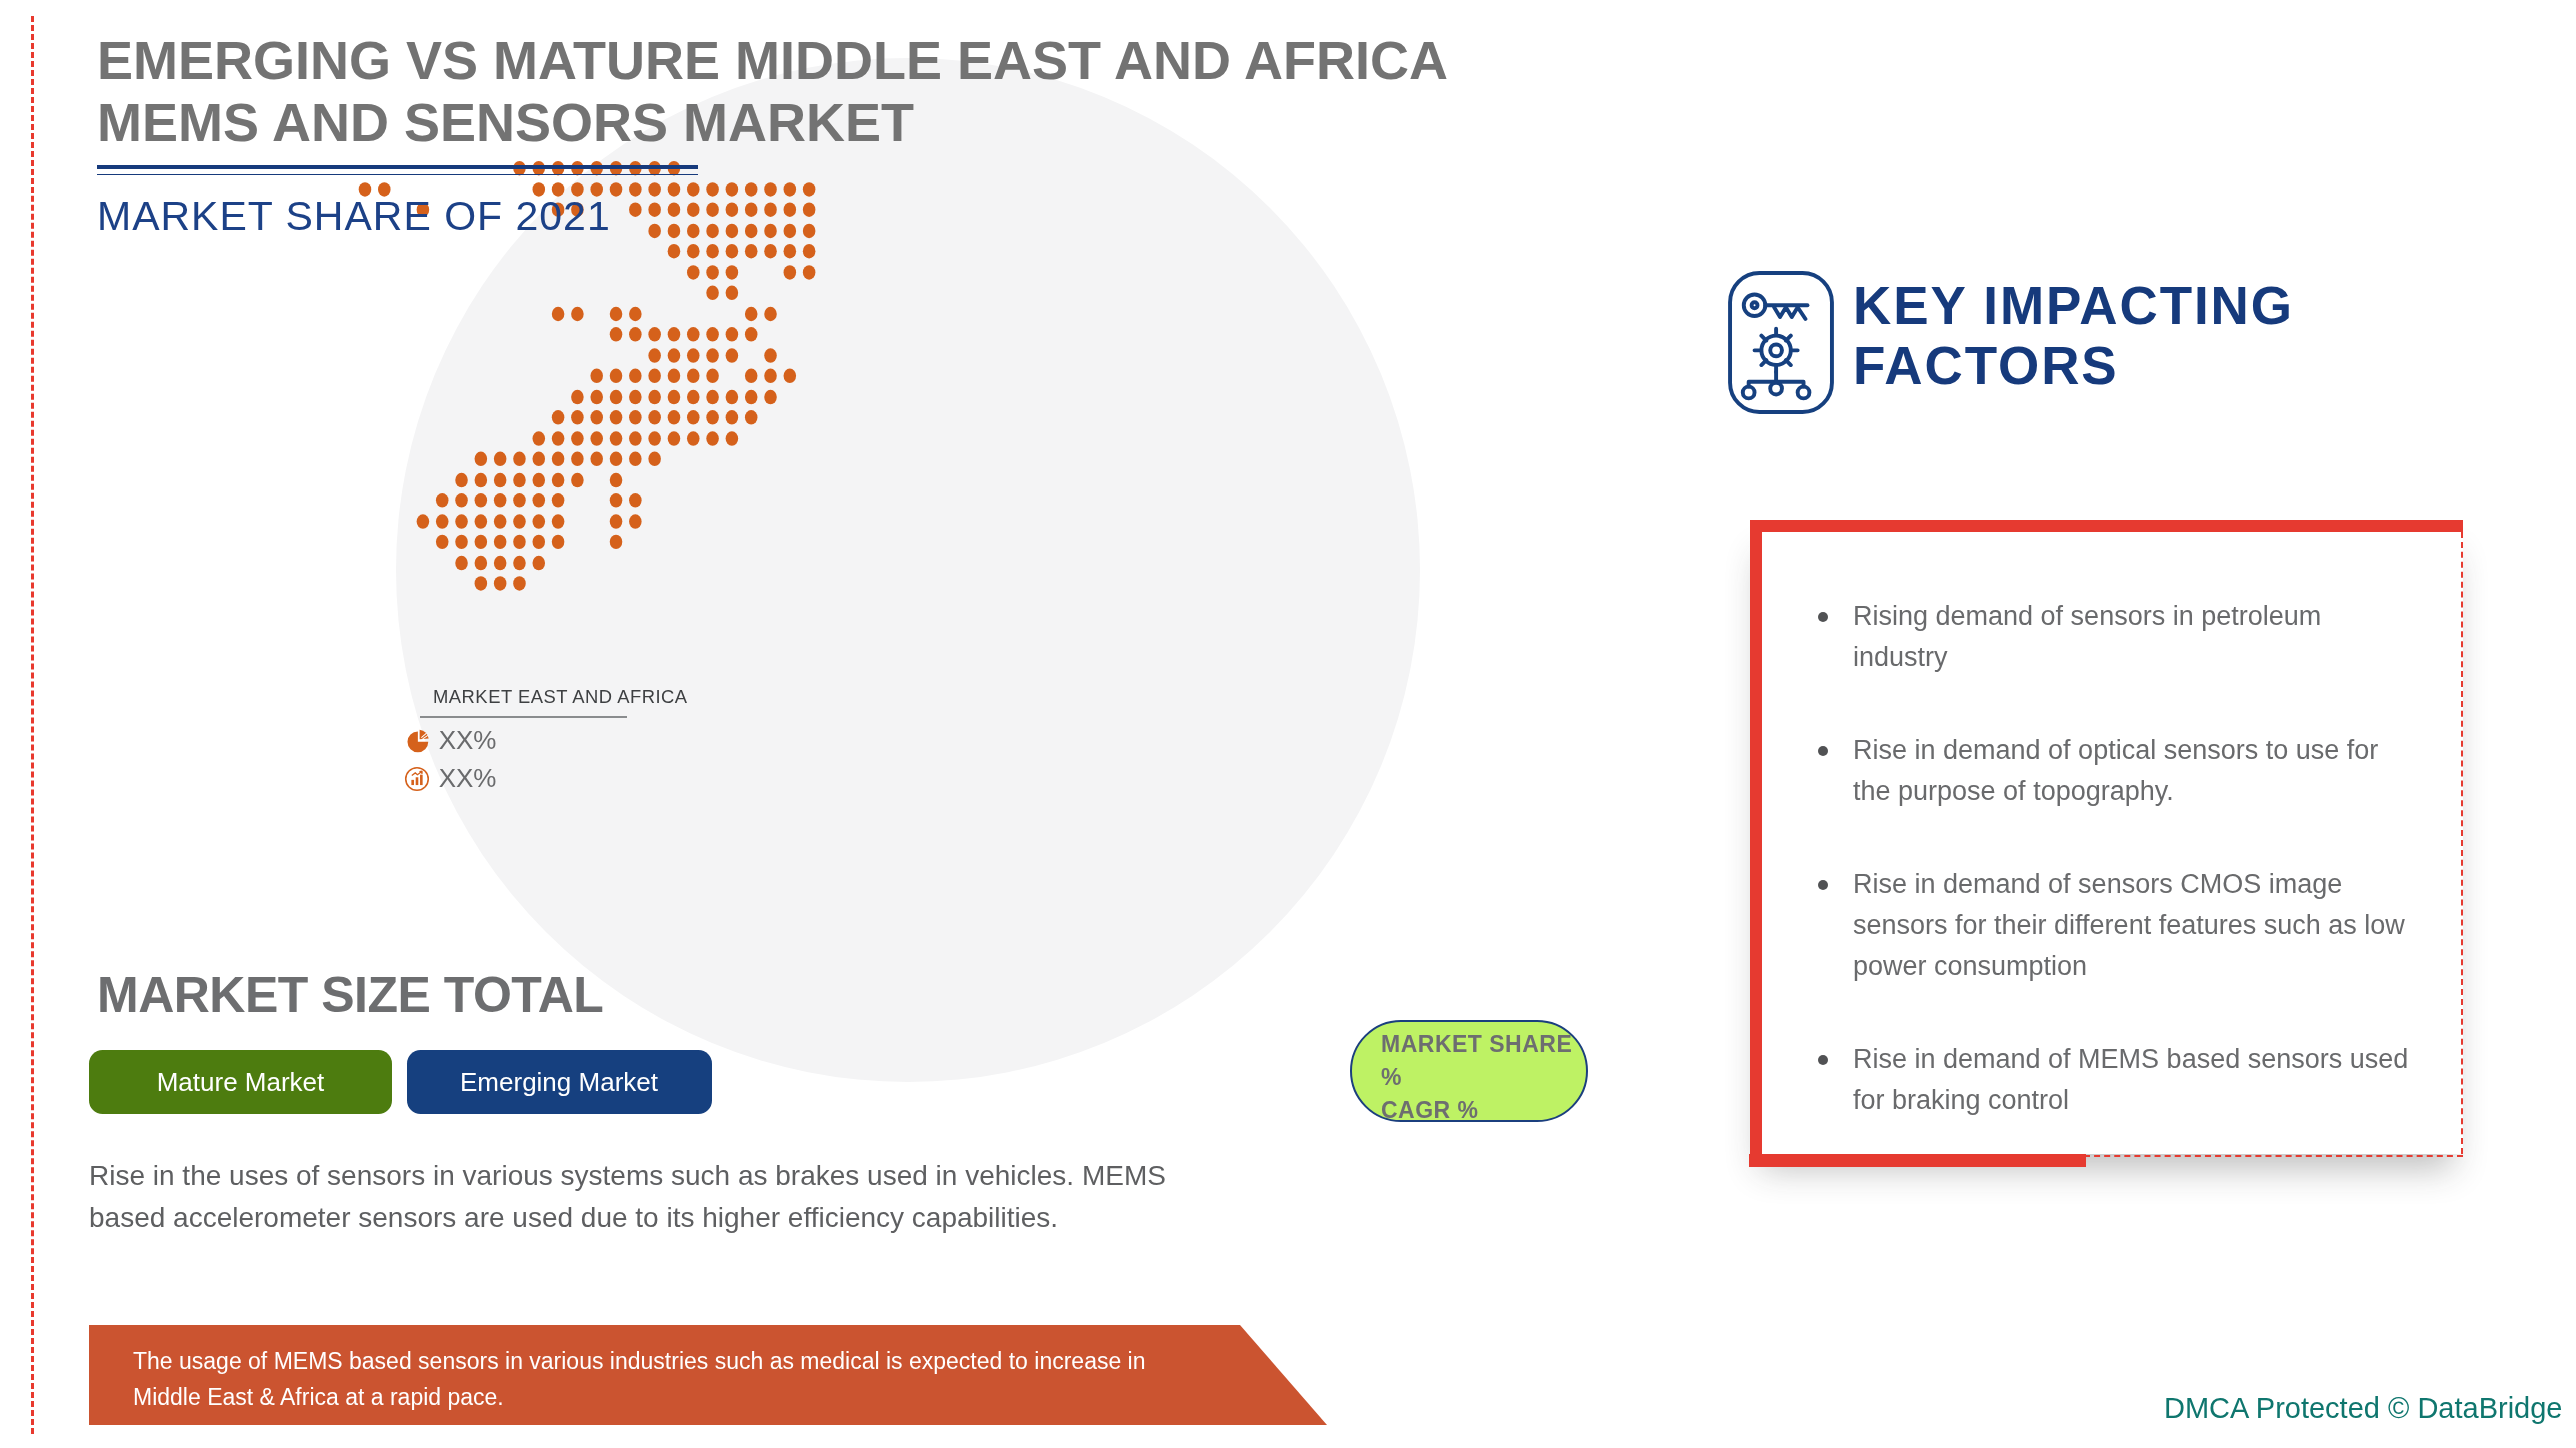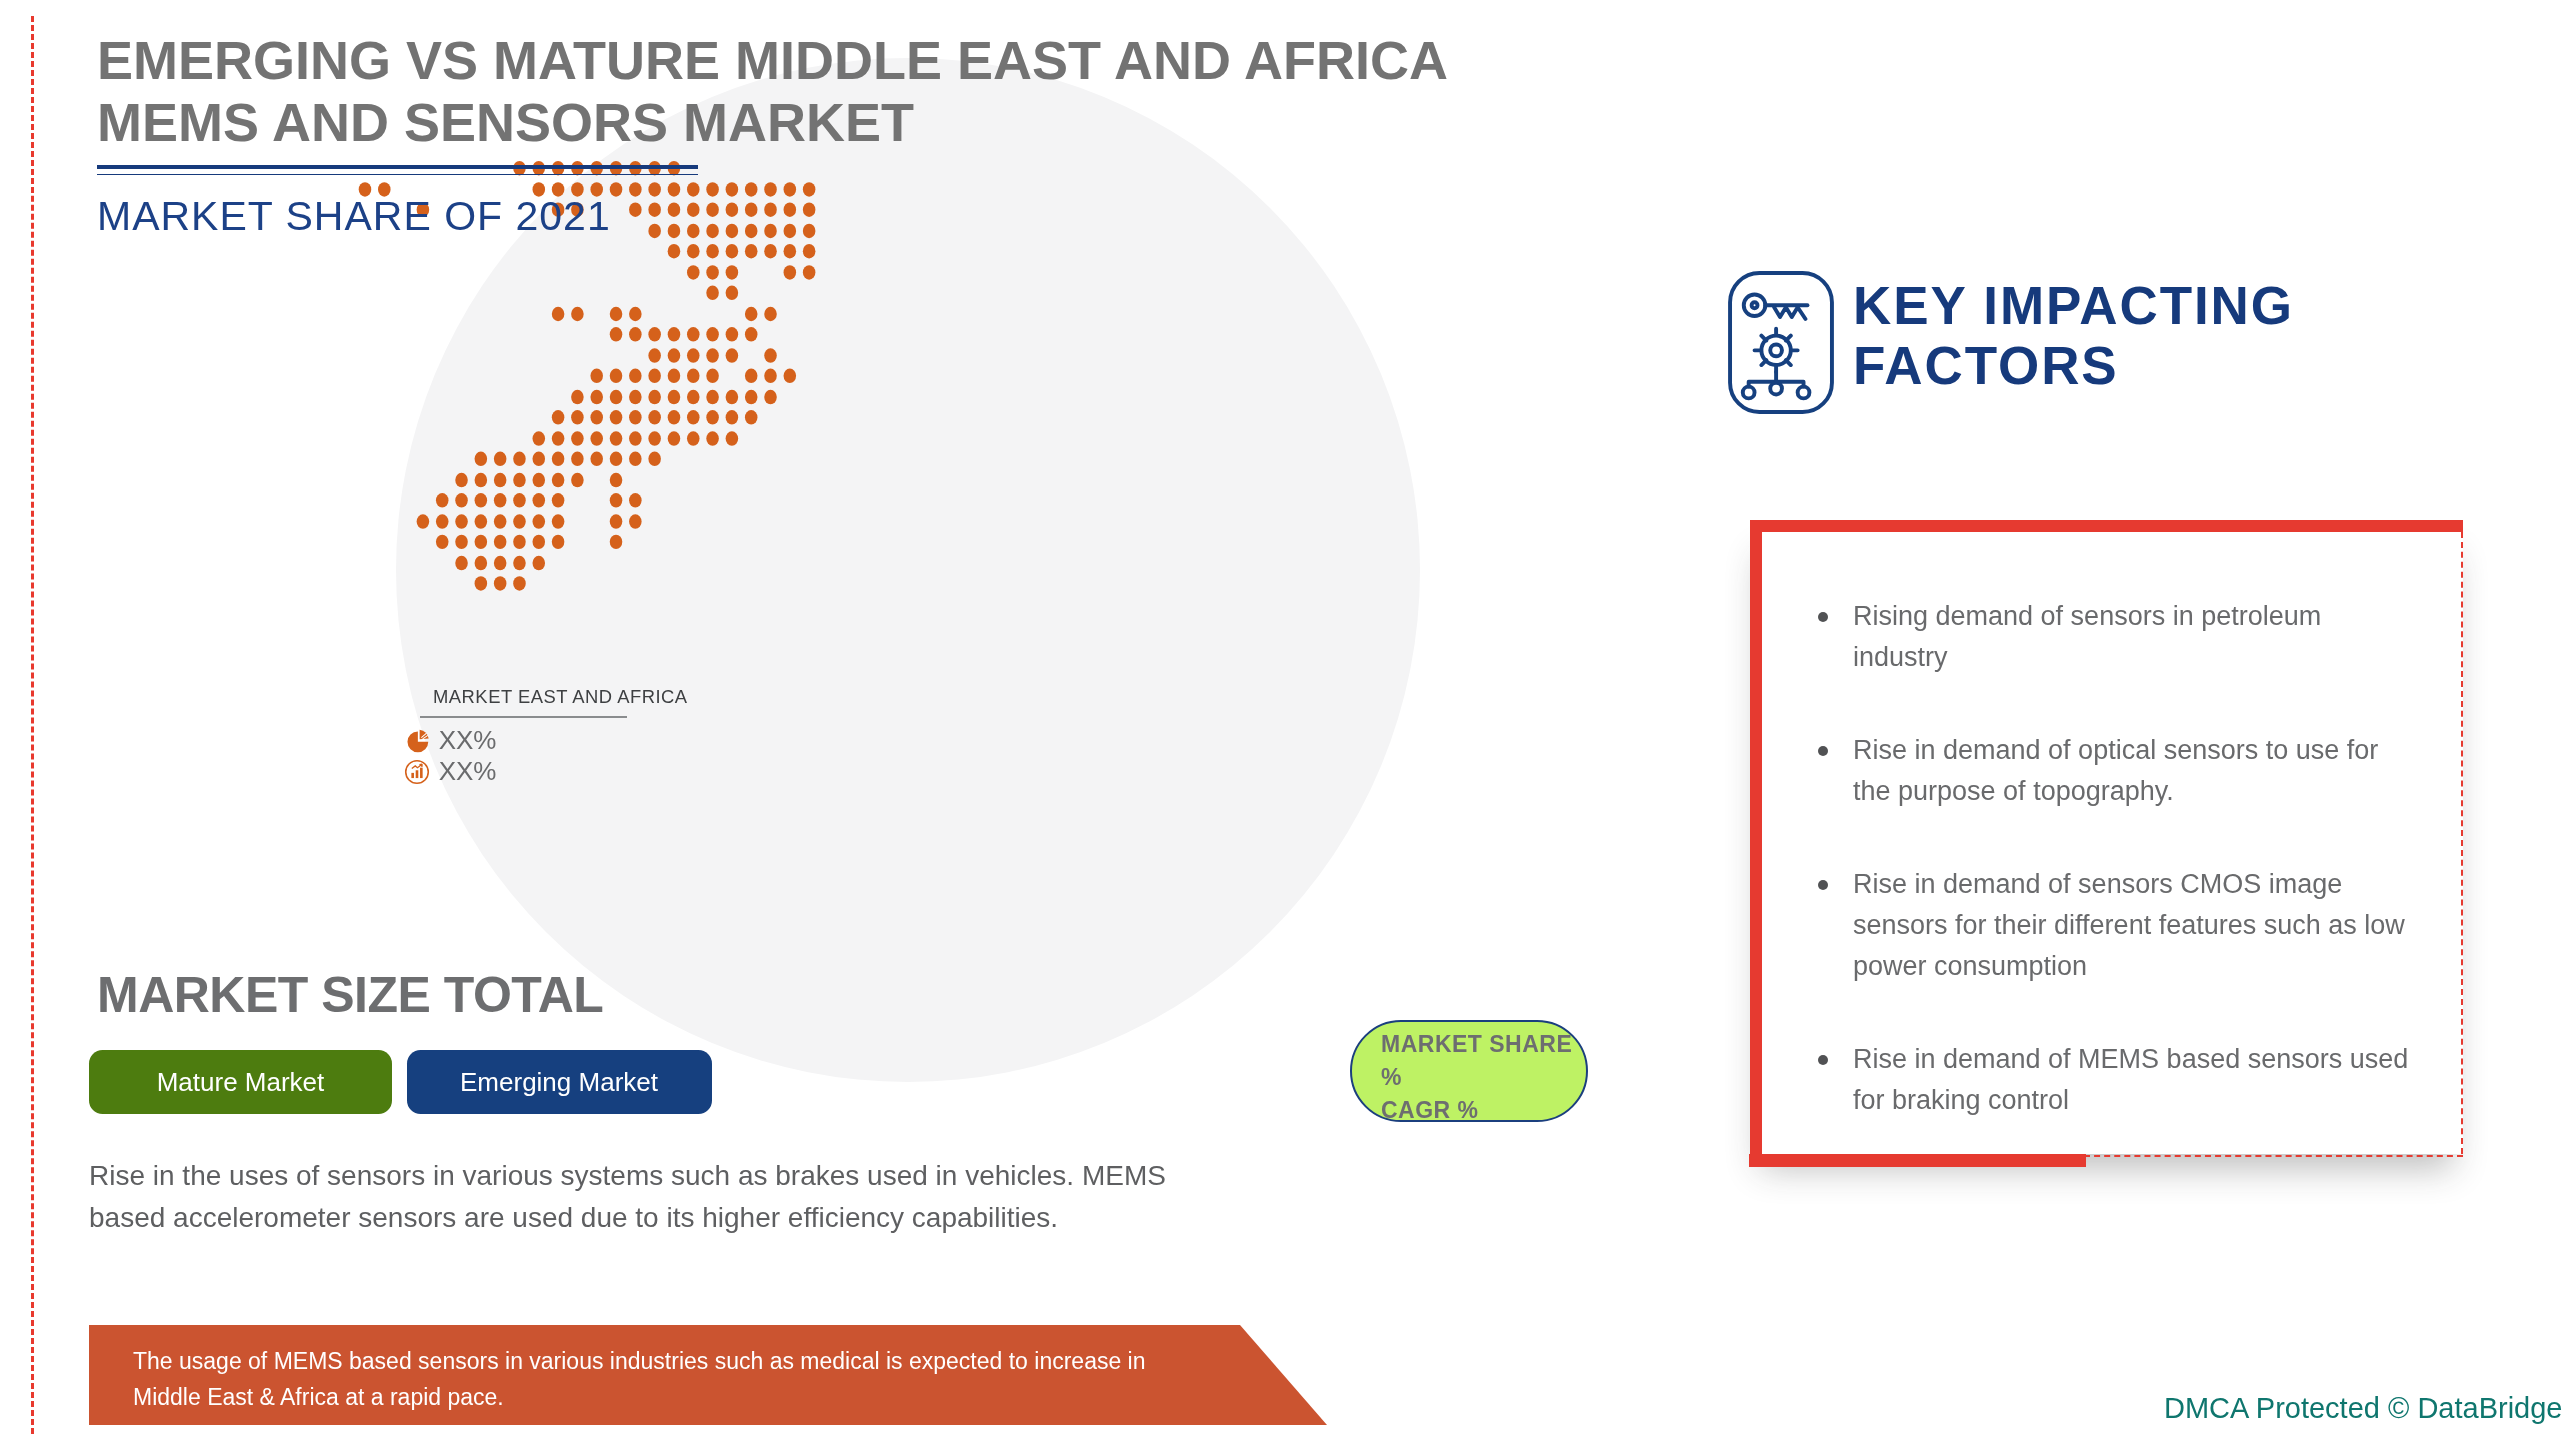--- a/index.html
+++ b/index.html
@@ -21,21 +21,21 @@
   .header { position:absolute; left:97px; top:29px; z-index:3; }
   .title-line { font-size:54px; font-weight:bold; color:#737373; line-height:62px; letter-spacing:0; }
   .title-underline-thick { width:601px; border-top:4.8px solid #163A7C; margin-top:11.6px; }
   .title-underline-thin  { width:601px; border-top:1.9px solid #163A7C; margin-top:5.8px; }
   .subtitle { margin-top:17.4px; font-size:41px; font-weight:400; color:#1C4187; letter-spacing:1px; }
 
   
   .mea-block { position:absolute; left:404px; top:686px; z-index:4; }
   .mea-title { font-size:18.4px; font-weight:500; color:#3E4042; letter-spacing:0.5px; margin-left:29px; }
   .mea-underline { width:207px; height:1.9px; background:#8A8C8E; margin:7.7px 0 7.7px 15.5px; }
-  .mea-row { display:flex; align-items:center; margin-top:0; }
+  .mea-row { display:flex; align-items:center; margin-top:7px; }
   .mea-row svg { width:26px; height:26px; }
   .mea-val { font-size:26px; color:#6A6B6D; margin-left:8.7px; }
 
   
   .ms-heading { position:absolute; left:97px; top:966px; font-size:50px; font-weight:bold;
                 color:#6D6E70; letter-spacing:-0.5px; z-index:4; }
   .ms-buttons { position:absolute; left:89px; top:1050px; display:flex; z-index:4; }
   .ms-btn { width:303px; height:64px; border:none; border-radius:13.5px; color:#ffffff;
             font-family:"Liberation Sans", sans-serif; font-size:26px; display:flex;
             align-items:center; justify-content:center; cursor:pointer; }

